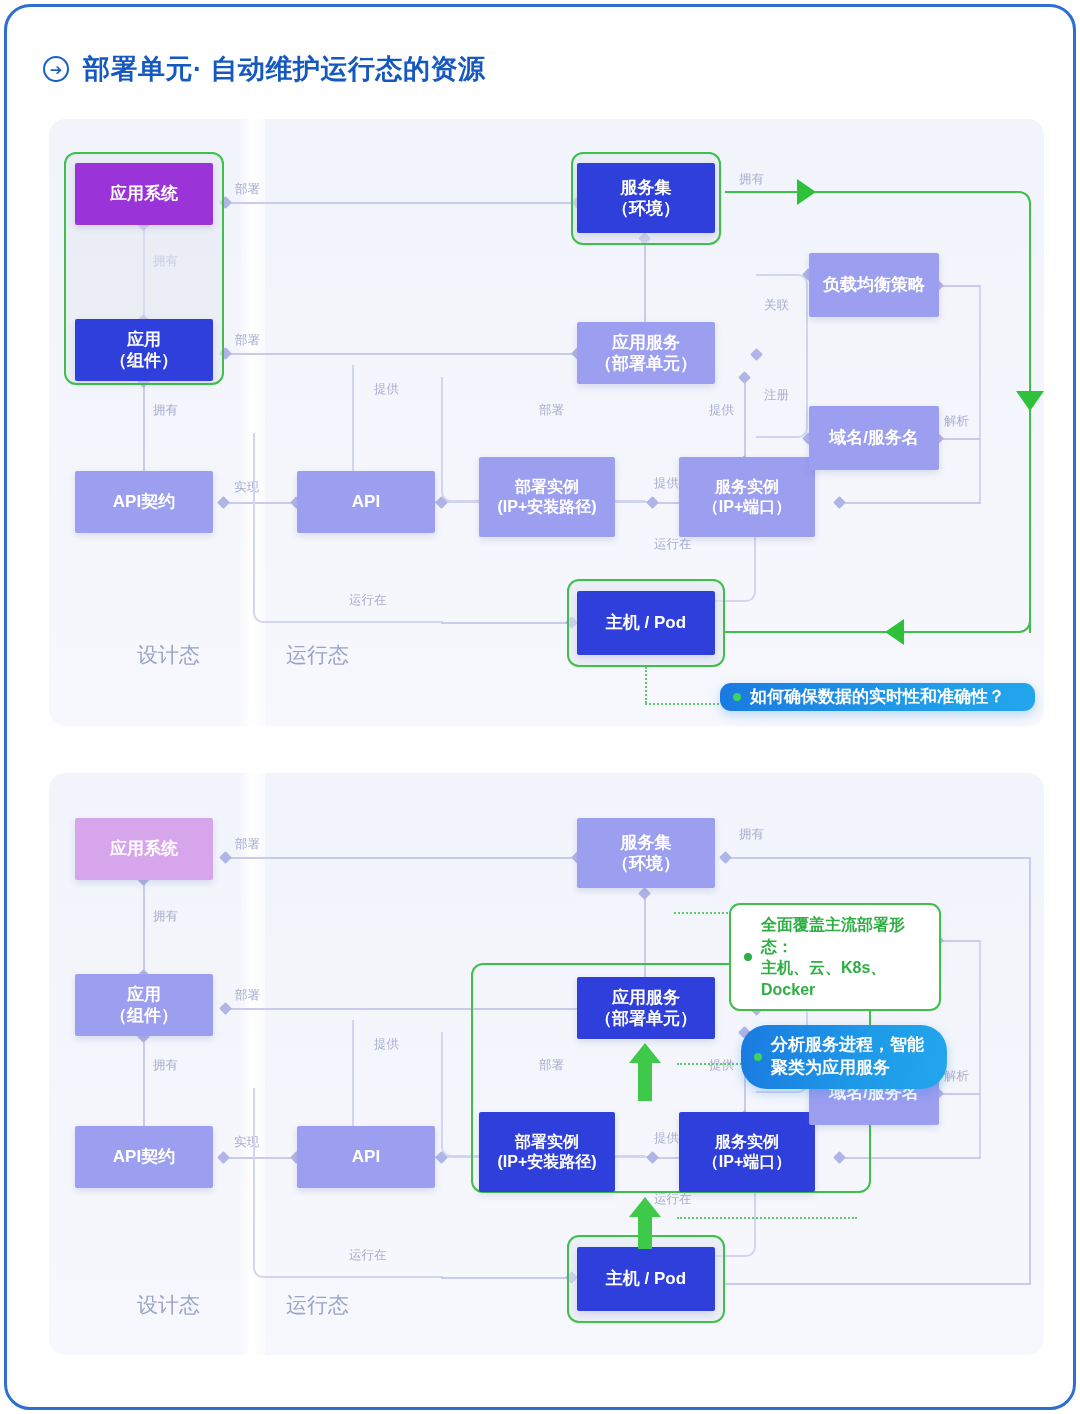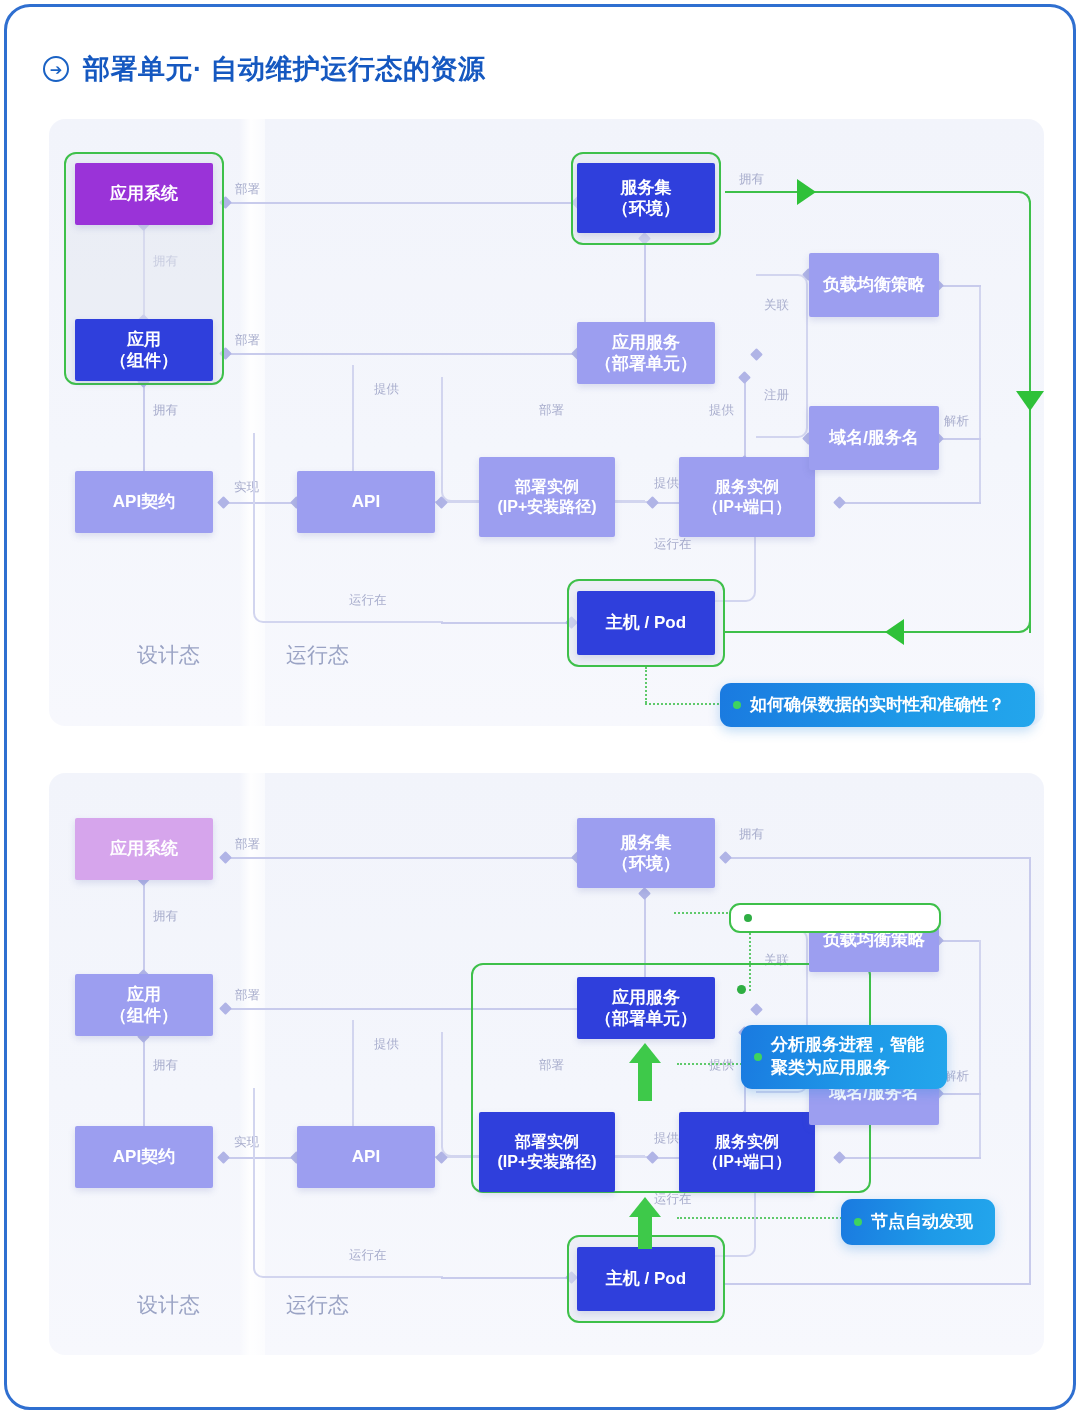--- a/index.html
+++ b/index.html
@@ -253,21 +253,21 @@
 （IP+端口）</div>
     <div class="node n-blue" style="left:528px;top:472px;width:138px;height:64px;">主机 / Pod</div>
 
     <div class="node n-lav" style="left:760px;top:134px;width:130px;height:64px;">负载均衡策略</div>
     <div class="node n-lav" style="left:760px;top:287px;width:130px;height:64px;">域名/服务名</div>
 
     <div class="dotted-v" style="left:596px;top:548px;height:36px;"></div>
     <div class="dotted" style="left:596px;top:584px;width:78px;"></div>
   </div>
 
-  <div class="callout callout-blue" style="left:713px;top:676px;width:315px;height:44px;">
+  <div class="callout callout-blue" style="left:713px;top:676px;width:315px;height:28px;">
     <span class="bullet"></span>
     <span>如何确保数据的实时性和准确性？</span>
   </div>
 
   <div class="panel" id="panel-2">
 
     <div class="zone-band" style="left:190px;"></div>
     <div class="zone-label" style="left:88px;top:518px;">设计态</div>
     <div class="zone-label" style="left:237px;top:518px;">运行态</div>
 
@@ -384,28 +384,26 @@
 
     <div class="dotted" style="left:628px;top:290px;width:112px;"></div>
     <div class="dotted-v" style="left:700px;top:140px;height:78px;"></div>
     <div class="dotted" style="left:625px;top:139px;width:78px;"></div>
     <div class="dot-node" style="left:688px;top:212px;"></div>
     <div class="dotted" style="left:628px;top:444px;width:180px;"></div>
   </div>
 
   <div class="callout callout-green" style="left:722px;top:896px;width:212px;">
     <span class="bullet"></span>
-  </div>
-
-  <div class="callout callout-blue" style="left:734px;top:1018px;width:206px;">
+    <span>全面覆盖主流部署形态：
+主机、云、K8s、Docker</span>
+  </div>
+
+  <div class="callout callout-blue" style="left:734px;top:1018px;width:206px;border-radius:26px;">
     <span class="bullet"></span>
     <span>分析服务进程，智能
 聚类为应用服务</span>
   </div>
 
-  <div class="callout callout-blue" style="left:834px;top:1192px;width:154px;height:46px;">
-    <span class="bullet"></span>
-    <span>节点自动发现</span>
-  </div>
 
 </div>
 
 <div class="page-frame"></div>
 
 </body></html>

